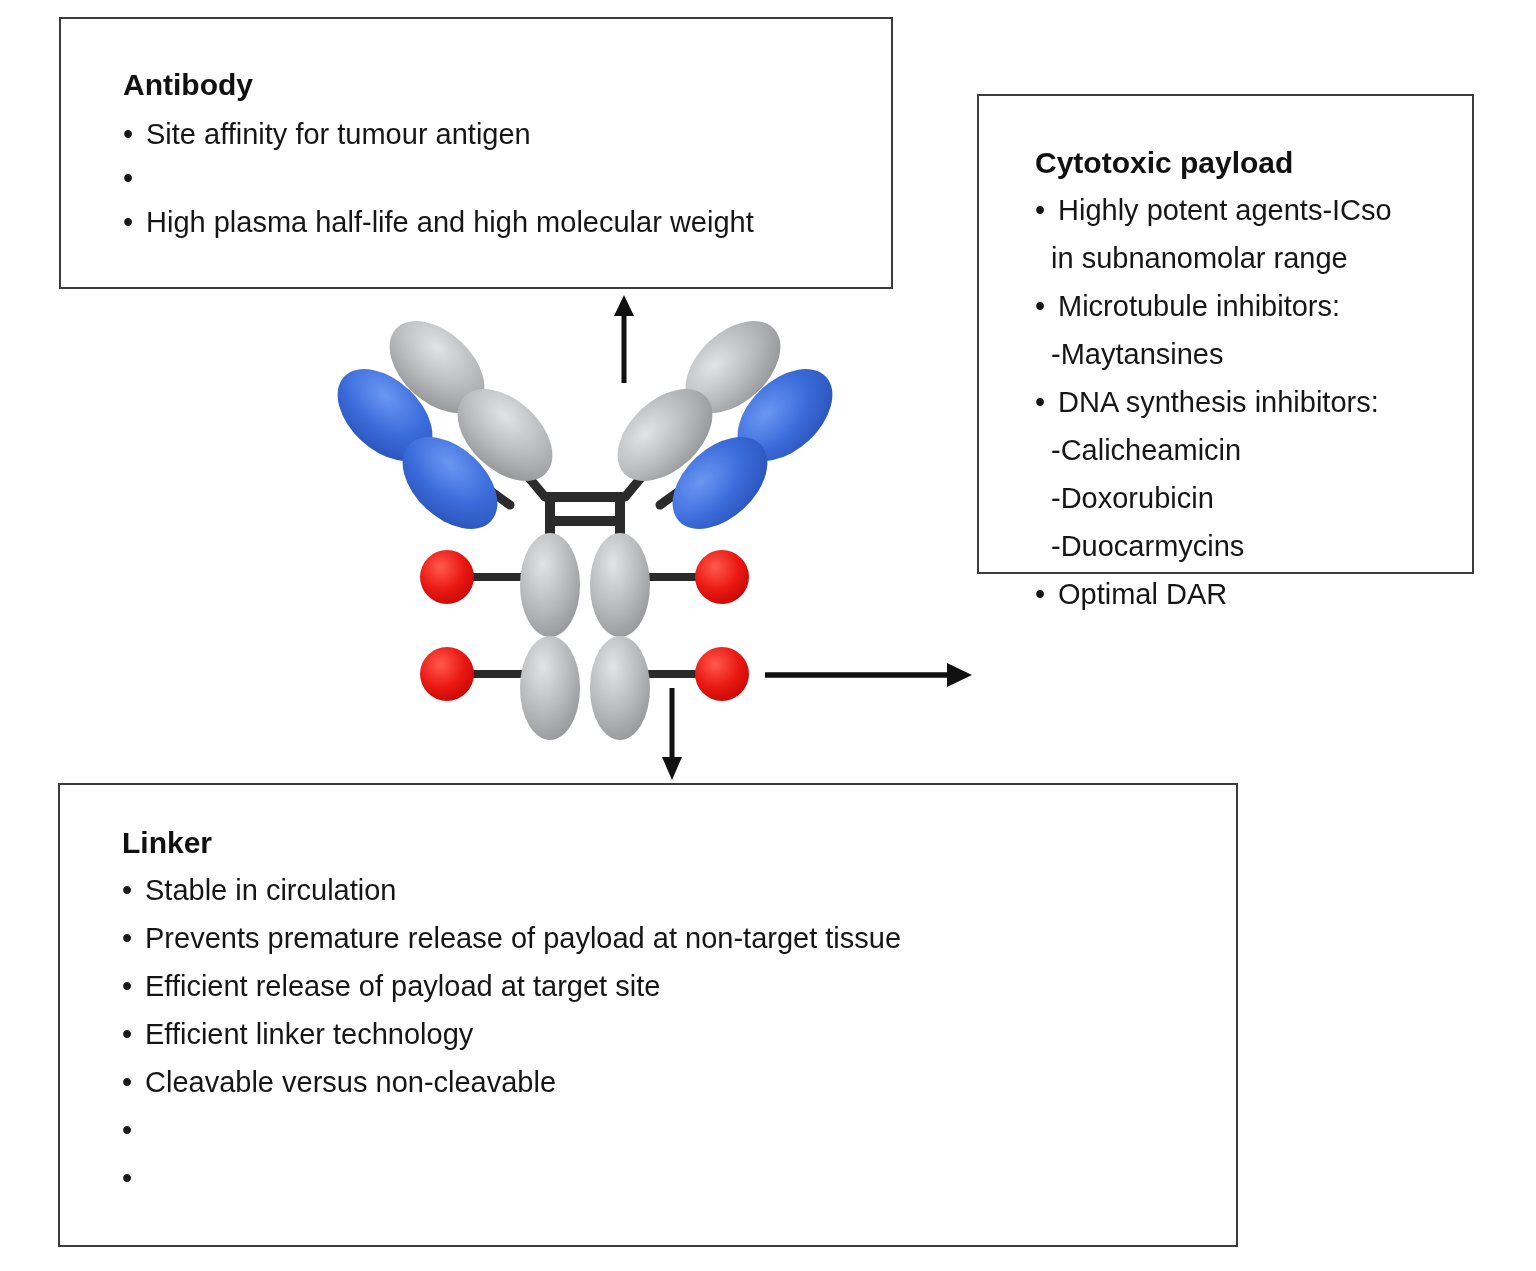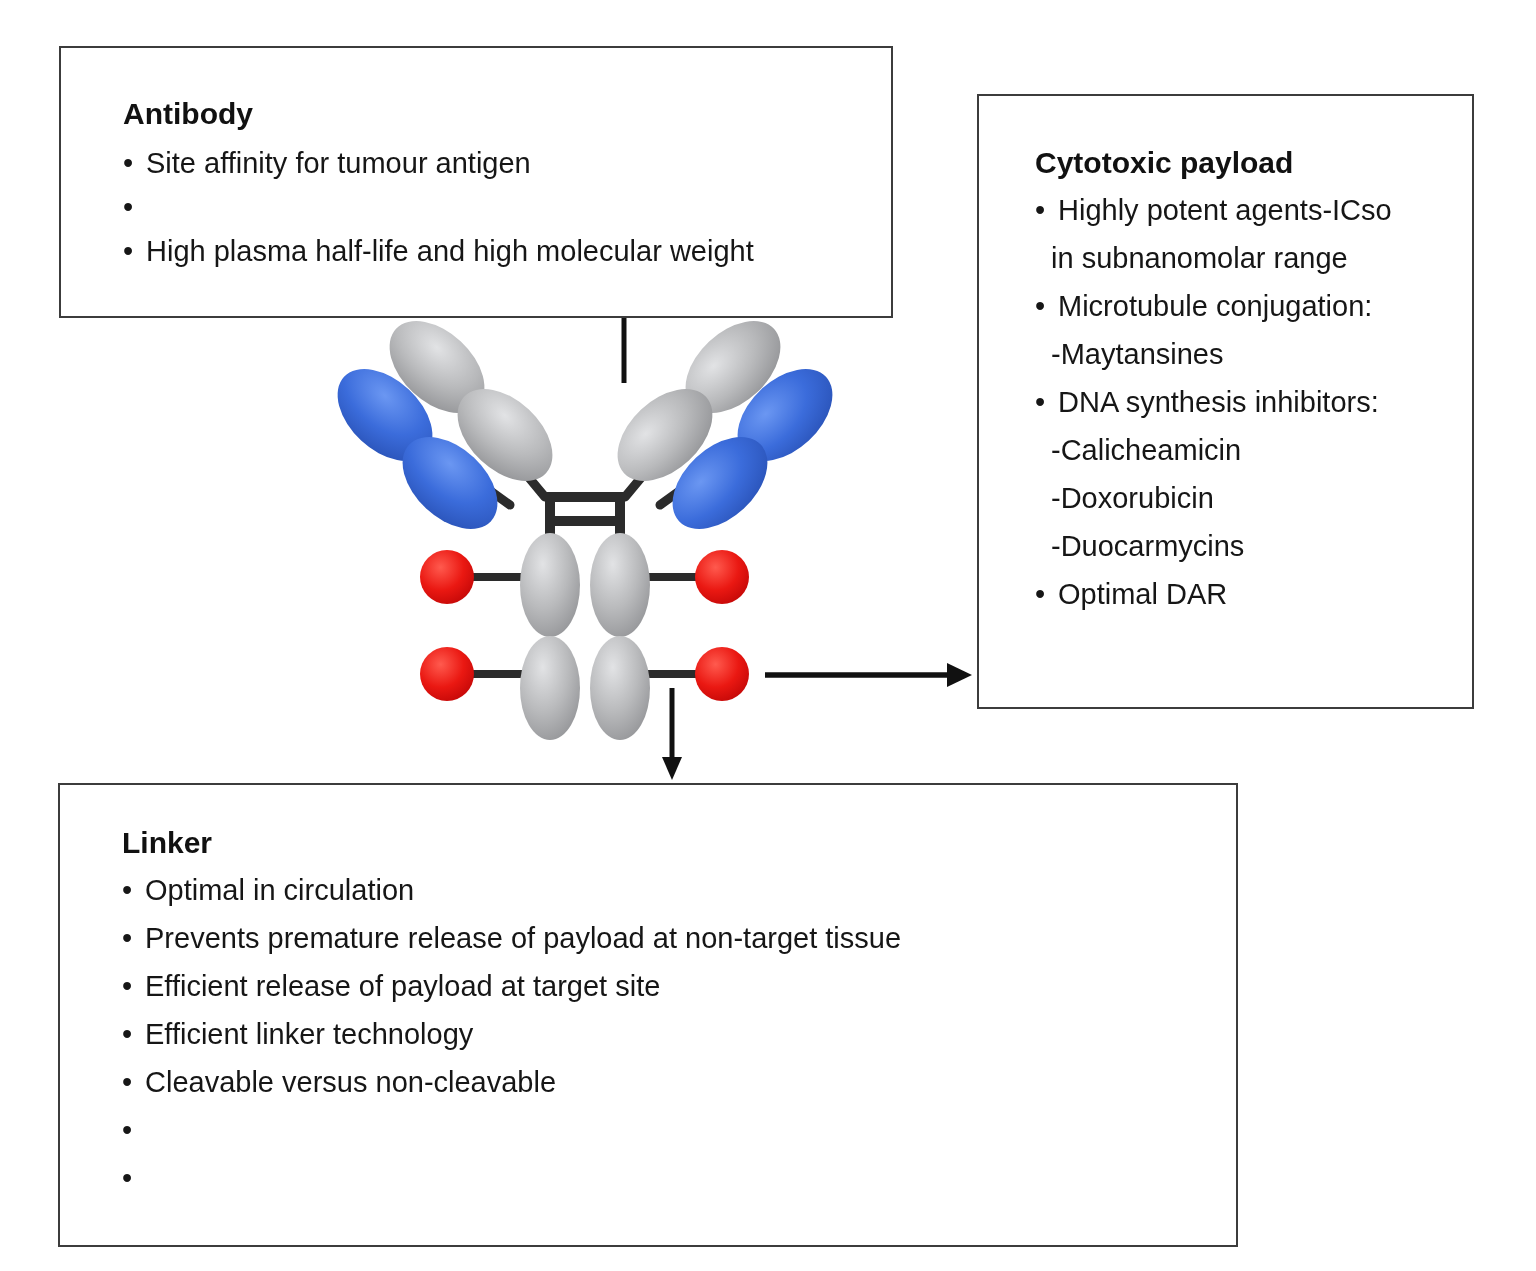--- a/index.html
+++ b/index.html
@@ -8,25 +8,25 @@
     font-family:"Liberation Sans","DejaVu Sans",sans-serif;color:#121212;
   }
   .adc-art{position:absolute;left:0;top:0;width:1536px;height:1271px;z-index:1;}
   .box{position:absolute;background:#ffffff;border:2px solid #3c3c3c;box-sizing:border-box;z-index:2;}
   .box h2{margin:0;font-size:30px;line-height:36px;font-weight:700;color:#111;}
   .items{font-size:29px;color:#161616;}
   .line{display:flex;align-items:baseline;}
   .marker{flex:none;width:23px;}
   .line.indent{padding-left:16px;}
 
-  .antibody-box{left:59px;top:17px;width:834px;height:272px;padding:48px 20px 0 62px;margin-top:29px;}
+  .antibody-box{left:59px;top:17px;width:834px;height:272px;padding:48px 20px 0 62px;}
   .antibody-box h2{margin-bottom:9px;}
   .antibody-box .items{line-height:44px;}
 
-  .payload-box{left:977px;top:94px;width:497px;height:615px;padding:49px 14px 0 56px;}
+  .payload-box{left:977px;top:94px;width:497px;height:480px;padding:49px 14px 0 56px;}
   .payload-box h2{margin-bottom:5px;}
   .payload-box .items{line-height:48px;}
 
   .linker-box{left:58px;top:783px;width:1180px;height:464px;padding:40px 28px 0 62px;}
   .linker-box h2{margin-bottom:5px;}
   .linker-box .items{line-height:48px;}
 </style>
 </head>
 <body>
 
@@ -130,21 +130,21 @@
     <div class="items">
         <div class="line">
           <span class="marker">•</span>
           <span class="text">Highly potent agents-ICso</span>
         </div>
         <div class="line indent">
           <span class="text">in subnanomolar range</span>
         </div>
         <div class="line">
           <span class="marker">•</span>
-          <span class="text">Microtubule conjugation:</span>
+          <span class="text">Microtubule inhibitors:</span>
         </div>
         <div class="line indent">
           <span class="text">-Maytansines</span>
         </div>
         <div class="line">
           <span class="marker">•</span>
           <span class="text">DNA synthesis inhibitors:</span>
         </div>
         <div class="line indent">
           <span class="text">-Calicheamicin</span>
@@ -160,21 +160,21 @@
           <span class="text">Optimal DAR</span>
         </div>
       </div>
   </section>
 
   <section class="box linker-box">
     <h2>Linker</h2>
     <div class="items">
         <div class="line">
           <span class="marker">•</span>
-          <span class="text">Optimal in circulation</span>
+          <span class="text">Stable in circulation</span>
         </div>
         <div class="line">
           <span class="marker">•</span>
           <span class="text">Prevents premature release of payload at non-target tissue</span>
         </div>
         <div class="line">
           <span class="marker">•</span>
           <span class="text">Efficient release of payload at target site</span>
         </div>
         <div class="line">

